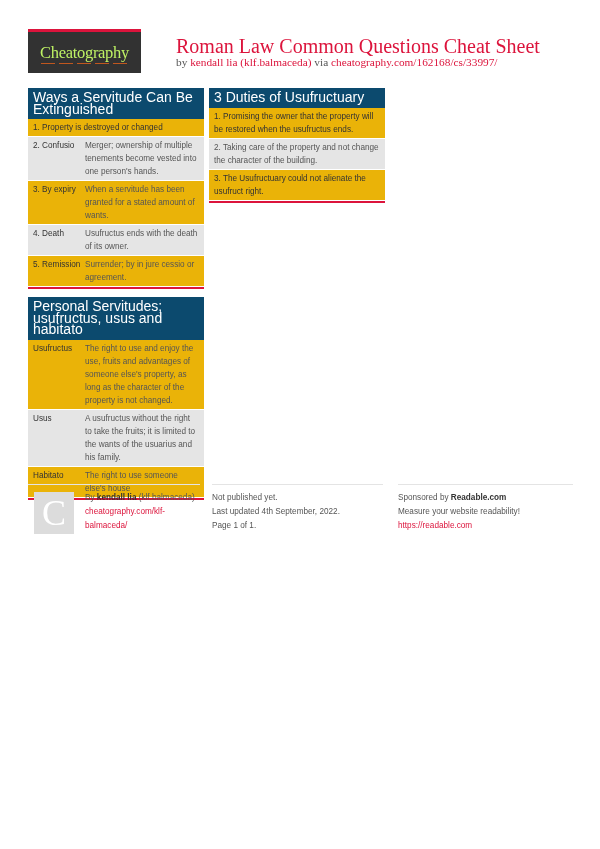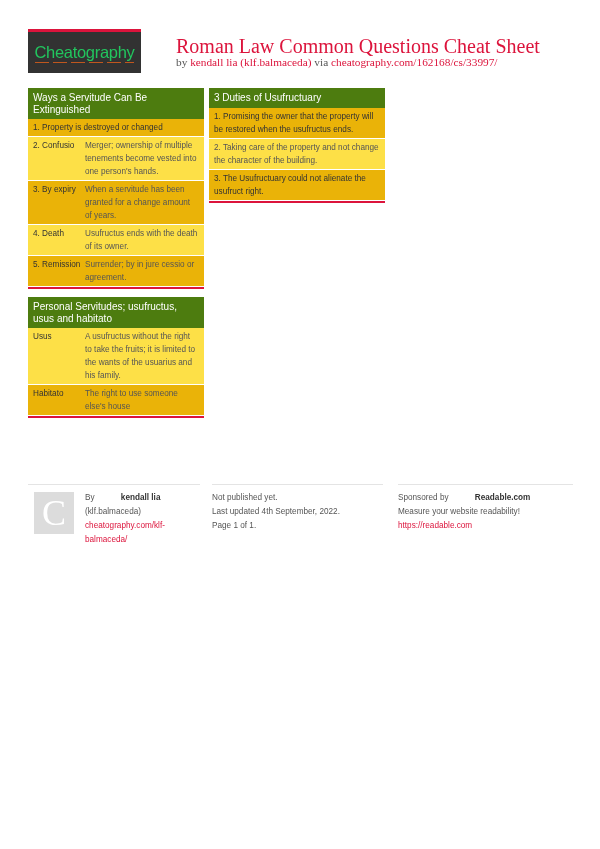--- a/index.html
+++ b/index.html
@@ -5,65 +5,65 @@
     * { box-sizing: border-box; margin: 0; padding: 0; }
     html, body { width: 600px; height: 849px; background: #ffffff; overflow: hidden; }
     body { position: relative; font-family: "Liberation Sans", sans-serif; color: #333333; }
 
     .logo {
       position: absolute; left: 28px; top: 29px; width: 113px; height: 44px;
       background: #323232; border-top: 3px solid #dc143c;
       display: flex; align-items: center; justify-content: center;
     }
     .logo-text {
-      font-family: Liberation Sans, sans-serif; font-size: 16.5px; color: #22c55e;
+      font-family: Liberation Serif, serif; font-size: 16.5px; color: #bef264;
       letter-spacing: -0.3px; position: relative;
     }
     .logo-underline {
       position: absolute; left: 1px; right: 1px; bottom: -1px; height: 1px;
       background: repeating-linear-gradient(90deg, #c0571e 0 14px, transparent 14px 18px);
     }
 
     .title-block { position: absolute; left: 176px; top: 38px; font-family: "Liberation Serif", serif; }
     .title { font-size: 20px; color: #dc143c; line-height: 17px; }
     .subtitle { font-size: 11.3px; color: #555555; line-height: 14px; }
     .subtitle .link { color: #dc143c; }
 
     .col { position: absolute; top: 88px; width: 176px; }
     .col1 { left: 28px; }
     .col2 { left: 209px; }
 
     .box { margin-bottom: 8px; border-bottom: 2px solid #dc143c; }
     .box-header {
-      background: #4d7c0f; color: #ffffff; font-size: 10px; line-height: 11.5px;
+      background: #0c4a6e; color: #ffffff; font-size: 14px; line-height: 11.5px;
       padding: 4px 5px 4px 5px;
     }
     .row {
       display: flex; font-size: 8.2px; line-height: 13px; padding: 2px 5px; color: #333333;
       border-bottom: 1px solid #ffffff;
     }
     .row.pink { background: #eab308; }
-    .row.white { background: #fde047; }
+    .row.white { background: #e5e5e5; }
     .row .key { width: 52px; flex: 0 0 52px; color: #333; font-weight: normal; }
     .row .val { flex: 1; color: #555555; }
     .row.full { display: block; color: #333; }
 
     .footer { position: absolute; top: 484px; width: 570px; left: 28px; }
     .fcol { position: absolute; top: 0; border-top: 1px solid #e4e4e4; padding-top: 6px; font-size: 8.2px; line-height: 14px; color: #555555; }
     .fcol1 { left: 0; width: 172px; }
     .fcol2 { left: 184px; width: 171px; }
     .fcol3 { left: 370px; width: 175px; }
     .avatar {
       position: absolute; left: 6px; top: 7px; width: 40px; height: 42px; background: #dcdcdc;
       display: flex; align-items: center; justify-content: center;
       font-family: "Liberation Serif", serif; font-size: 36px; color: #ffffff;
     }
     .fcol1 .ftext { margin-left: 57px; }
     .red { color: #dc143c; }
-    .dark { color: #333333; font-weight: bold; margin-left: 24px; }
+    .dark { color: #333333; font-weight: bold; }
   </style>
 </head>
 <body>
 
 <div class="logo">
   <span class="logo-text">Cheatography<span class="logo-underline"></span></span>
 </div>
 
 <div class="title-block">
   <div class="title">Roman Law Common Questions Cheat Sheet</div>
@@ -80,34 +80,38 @@
     <div class="box-header">Ways a Servitude Can Be Extinguished</div>
     <div class="row pink full">
       <span>1. Property is destroyed or changed</span>
     </div>
     <div class="row white">
       <span class="key">2. Confusio</span>
       <span class="val">Merger; ownership of multiple tenements become vested into one person's hands.</span>
     </div>
     <div class="row pink">
       <span class="key">3. By expiry</span>
-      <span class="val">When a servitude has been granted for a change amount of years.</span>
+      <span class="val">When a servitude has been granted for a stated amount of wants.</span>
     </div>
     <div class="row white">
       <span class="key">4. Death</span>
       <span class="val">Usufructus ends with the death of its owner.</span>
     </div>
     <div class="row pink">
       <span class="key">5. Remission</span>
       <span class="val">Surrender; by in jure cessio or agreement.</span>
     </div>
   </div>
 
   <div class="box">
     <div class="box-header">Personal Servitudes; usufructus, usus and habitato</div>
+    <div class="row pink">
+      <span class="key">Usufructus</span>
+      <span class="val">The right to use and enjoy the use, fruits and advantages of someone else's property, as long as the character of the property is not changed.</span>
+    </div>
     <div class="row white">
       <span class="key">Usus</span>
       <span class="val">A usufructus without the right to take the fruits; it is limited to the wants of the usuarius and his family.</span>
     </div>
     <div class="row pink">
       <span class="key">Habitato</span>
       <span class="val">The right to use someone else's house</span>
     </div>
   </div>
 </div>

